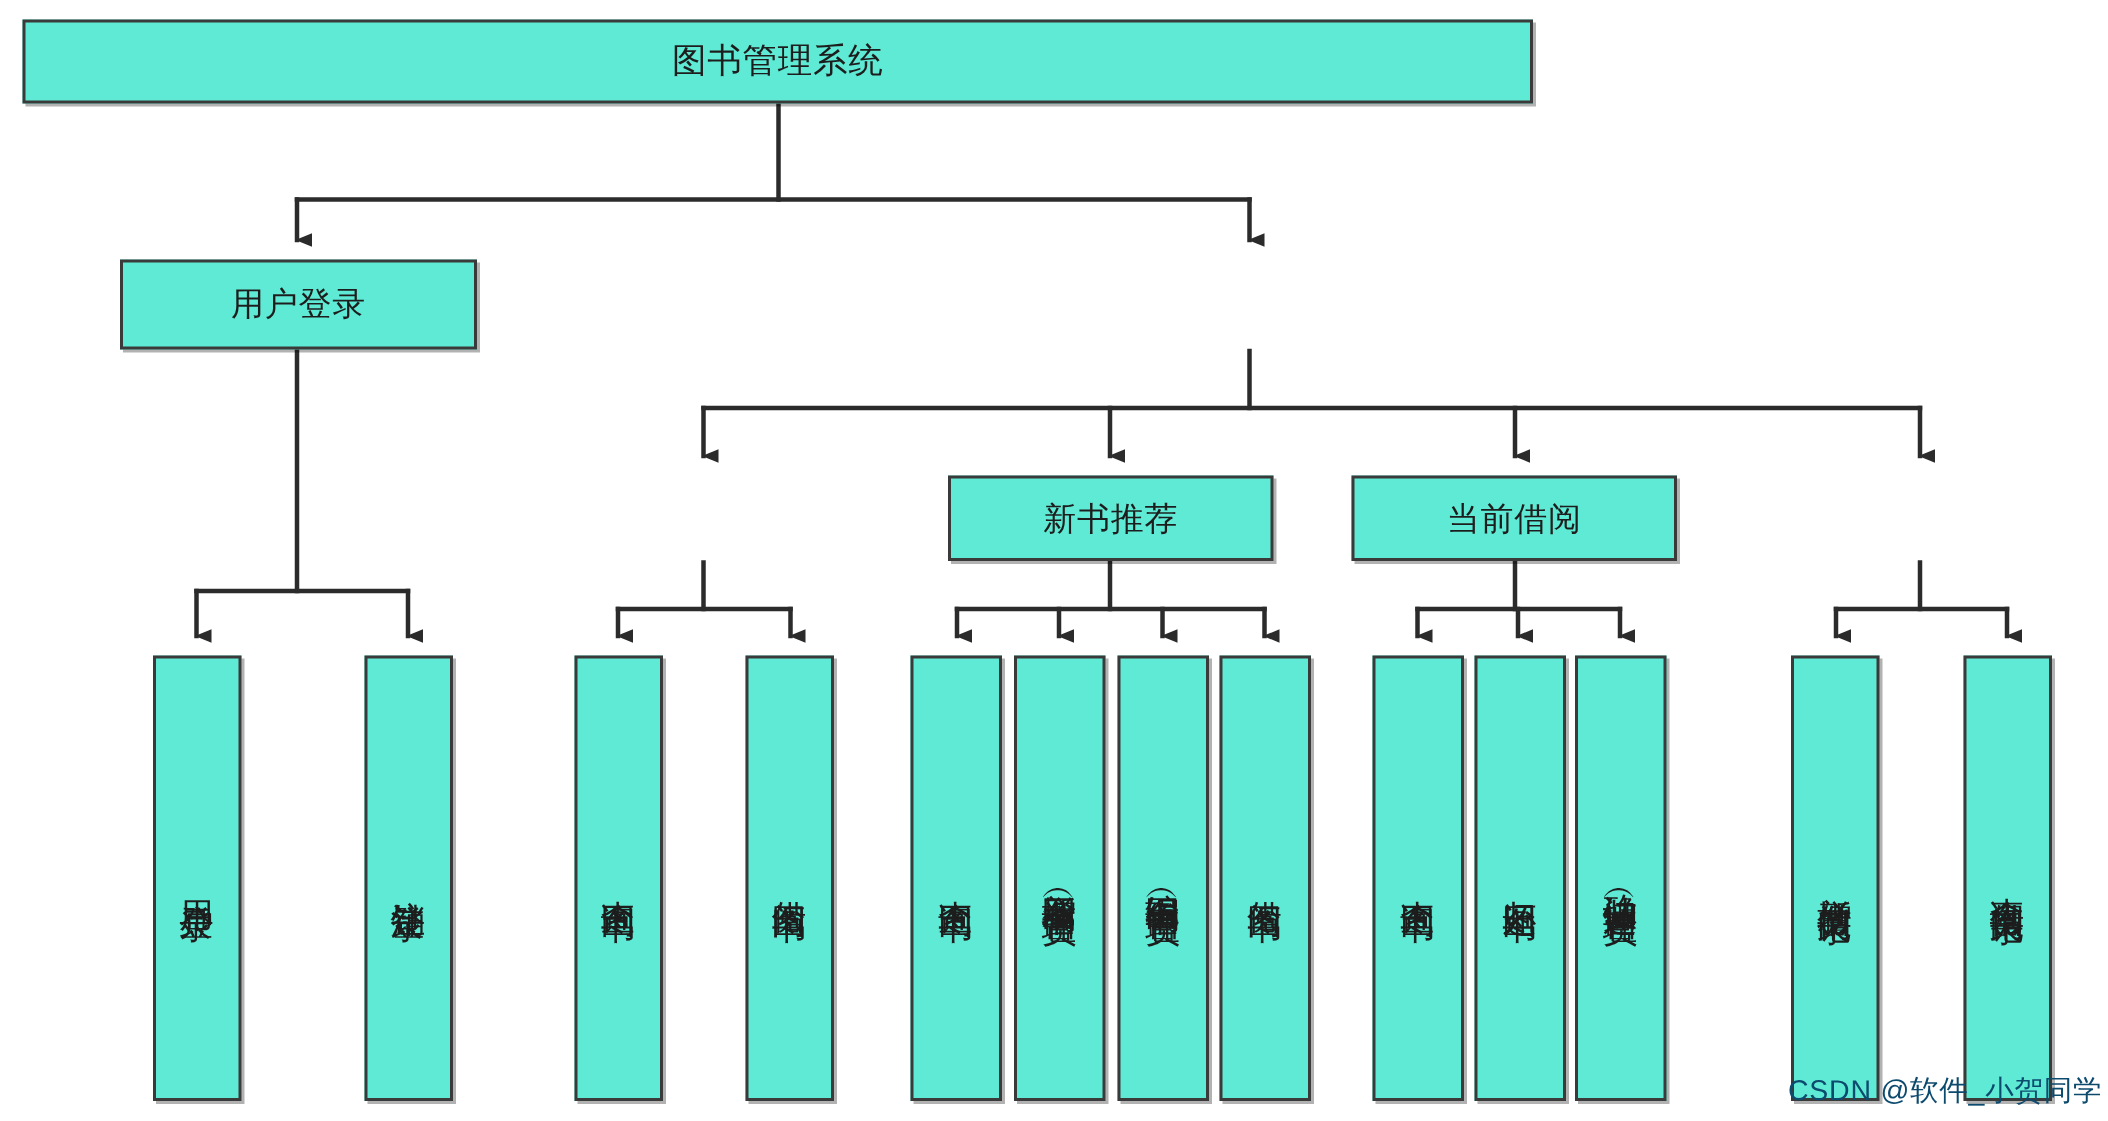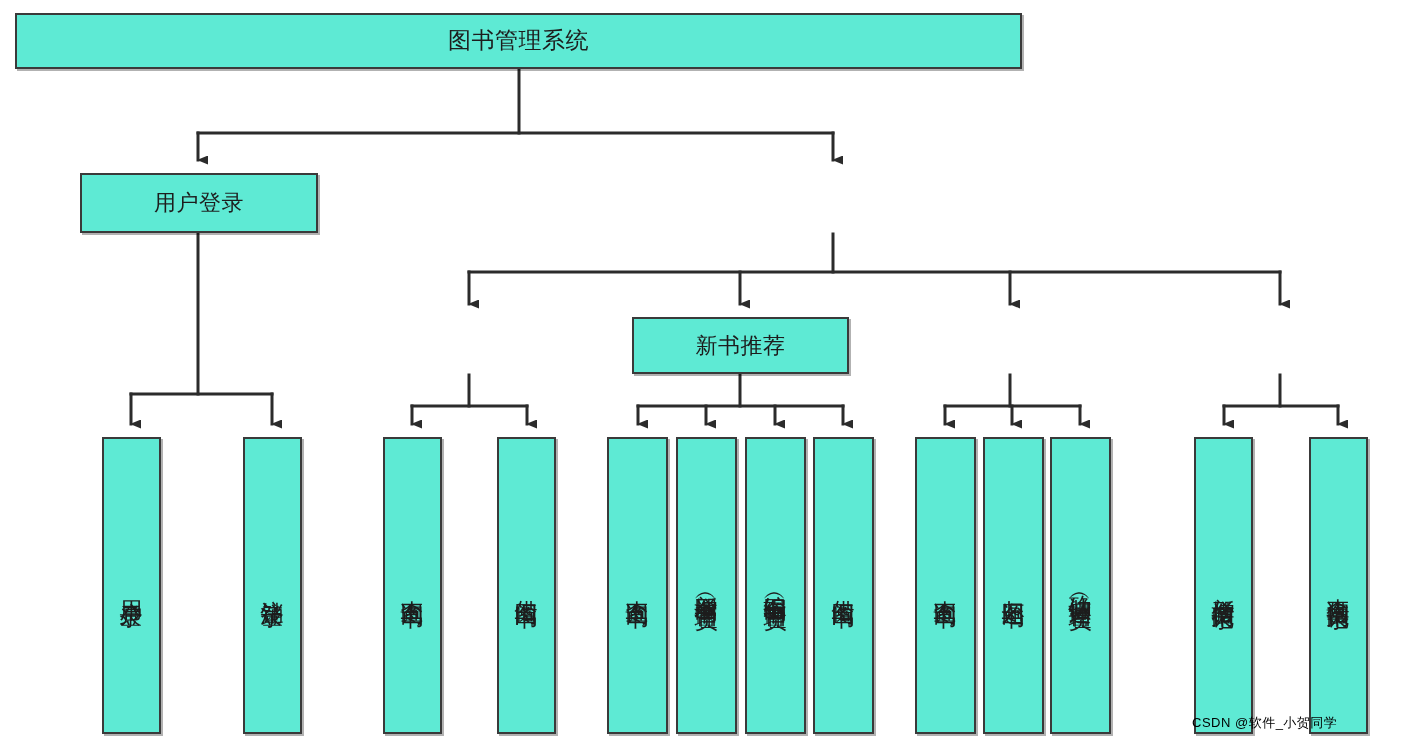--- a/index.html
+++ b/index.html
@@ -61,22 +61,22 @@
     font-size: 23px;
     line-height: 1.05;
     letter-spacing: 2px;
     white-space: nowrap;
     max-height: 268px;
   }
   .watermark {
     position: absolute;
     left: 1192px;
     top: 714px;
-    font-size: 13px;
-    color: #000000;
+    font-size: 19px;
+    color: #0c4a6e;
     white-space: nowrap;
     letter-spacing: 0.5px;
   }
 </style>
 </head>
 <body>
 
 <div id="canvas">
 
   <svg id="edges" viewBox="0 0 1405 747" xmlns="http://www.w3.org/2000/svg">
@@ -136,20 +136,23 @@
   <div class="node h" style="left:80px; top:173px; width:238px; height:60px;">
     <span class="label">用户登录</span>
   </div>
 
 
 
   <div class="node h" style="left:632px; top:317px; width:217px; height:57px;">
     <span class="label">新书推荐</span>
   </div>
 
+  <div class="node h" style="left:901px; top:317px; width:217px; height:57px;">
+    <span class="label">当前借阅</span>
+  </div>
 
 
   <div class="node v" style="left:102px; top:437px; width:59px; height:297px;">
     <span class="label">用户登录</span>
   </div>
 
   <div class="node v" style="left:243px; top:437px; width:59px; height:297px;">
     <span class="label">注销登录</span>
   </div>
 

